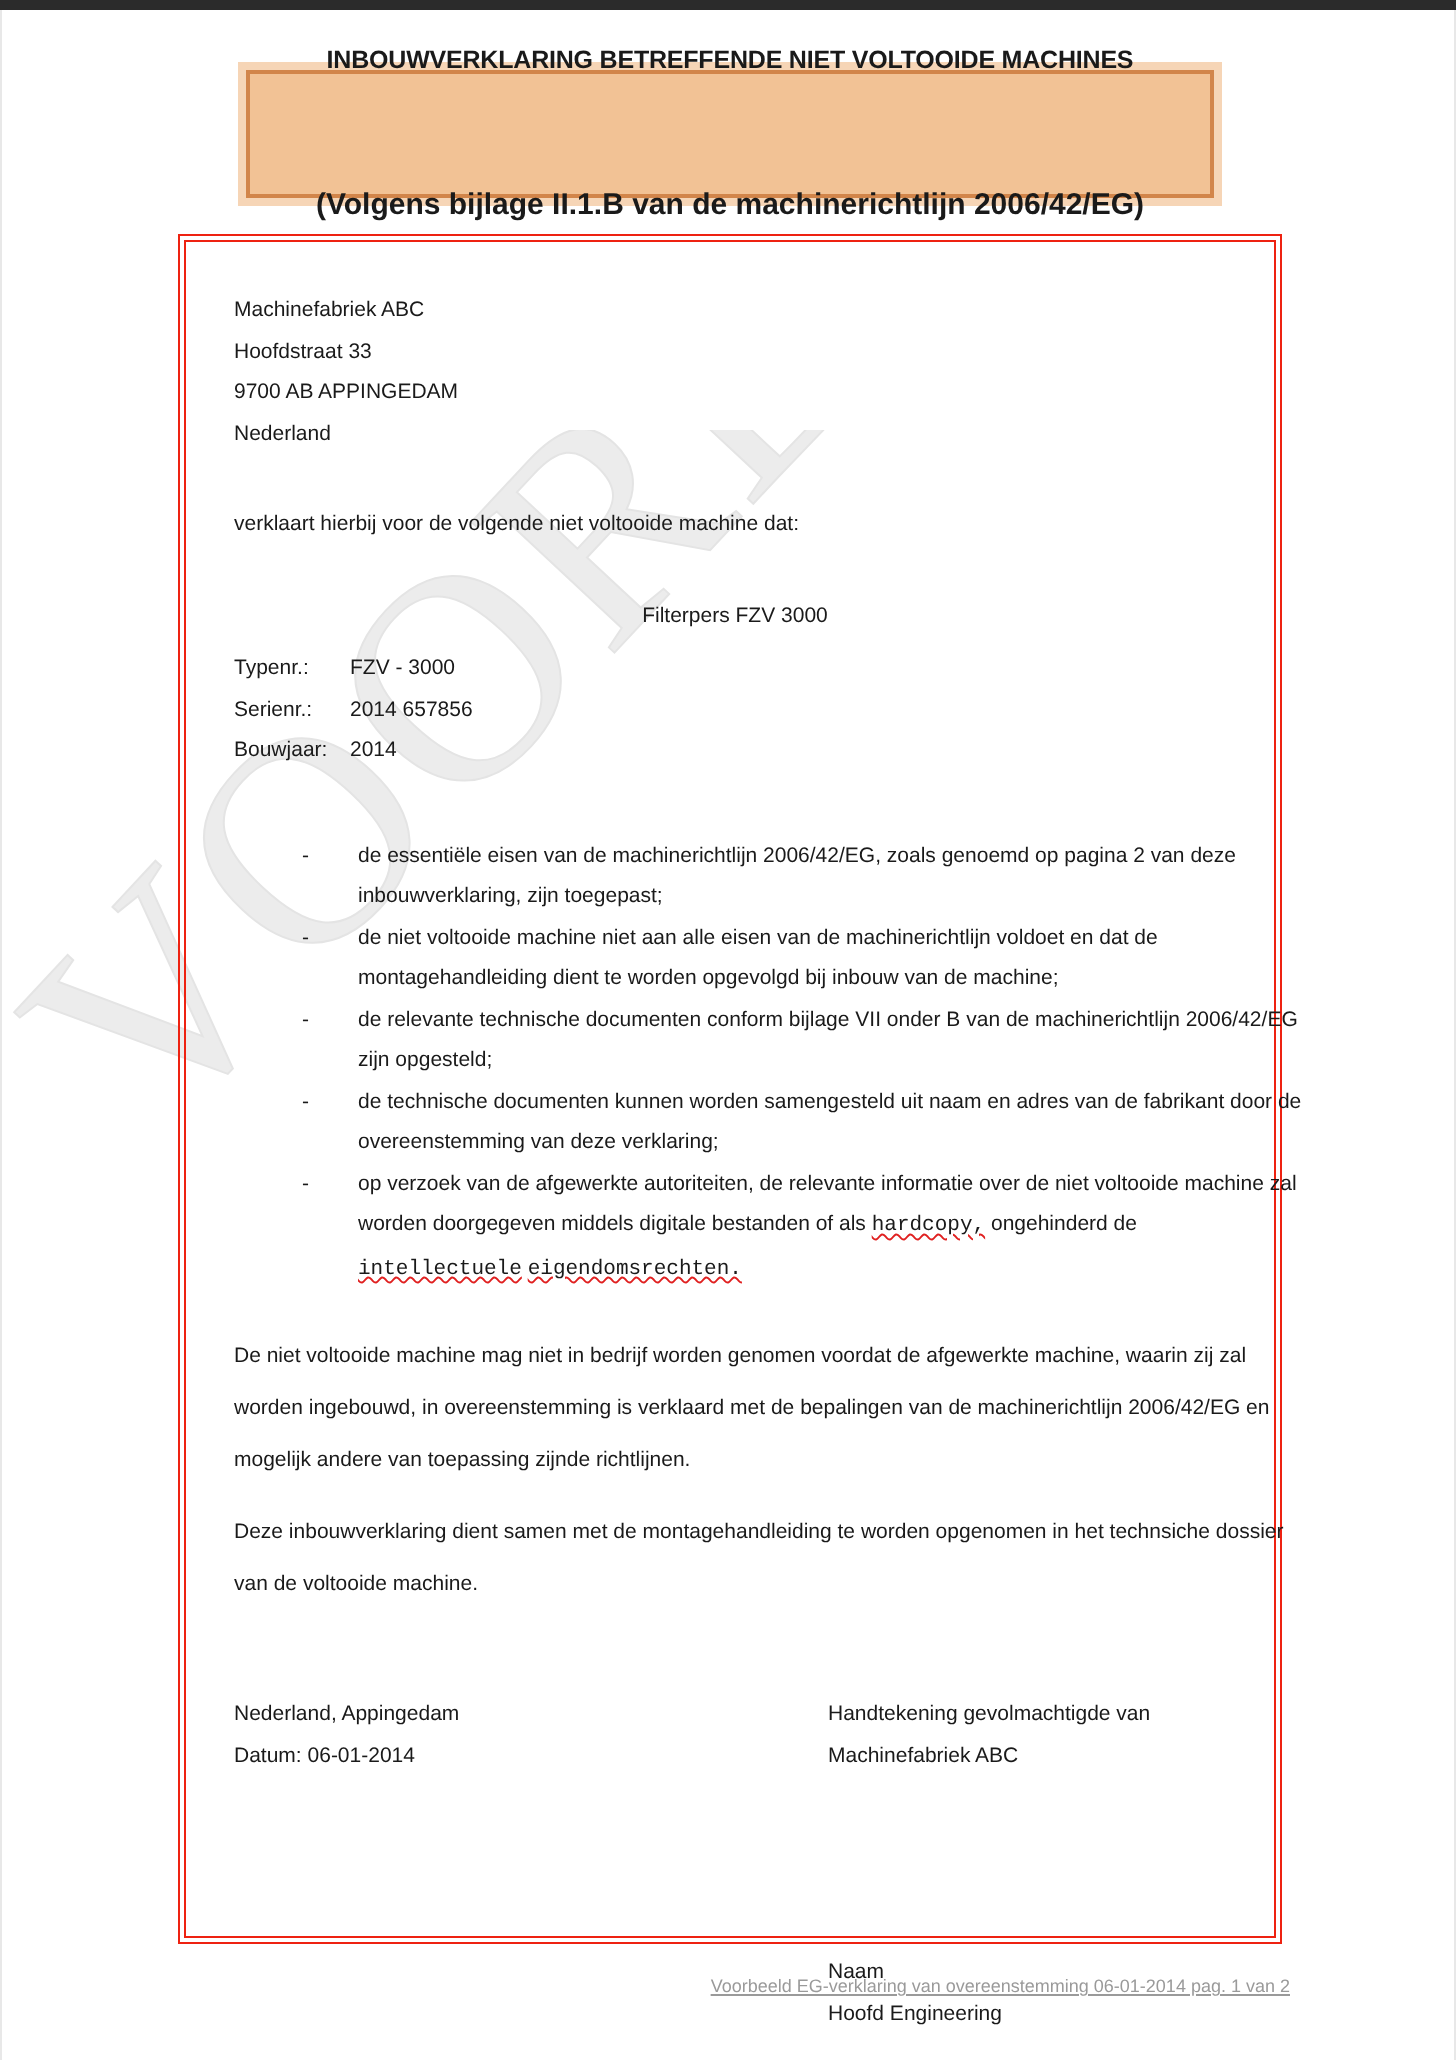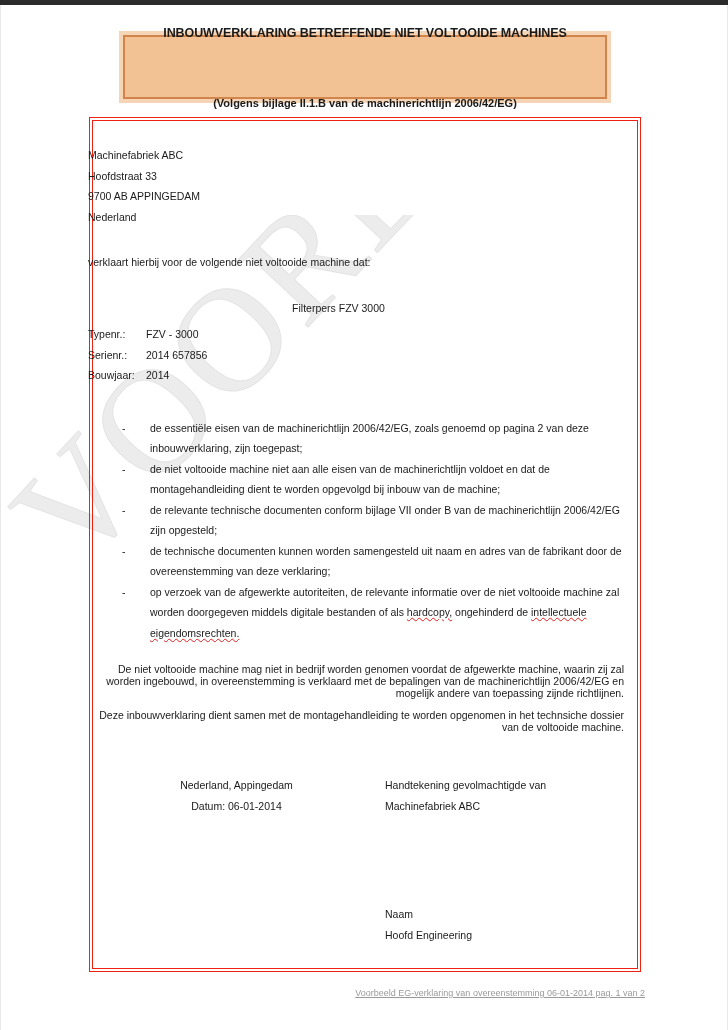--- a/index.html
+++ b/index.html
@@ -58,21 +58,21 @@
     gap: 13px;
   }
   .title-main {
     font-size: 12.5px;
     font-weight: bold;
     color: #1a1a1a;
     letter-spacing: -0.1px;
     text-align: center;
   }
   .title-sub {
-    font-size: 11px;
+    font-size: 15px;
     font-weight: bold;
     color: #1a1a1a;
     margin-top: 44px;
   }
 
   
   .red-frame {
     position: absolute;
     left: 88px;
     top: 112px;
@@ -104,21 +104,21 @@
     letter-spacing: 4px;
     transform: rotate(-47deg);
     transform-origin: left center;
     white-space: nowrap;
     -webkit-text-stroke: 1px #e4e4e4;
   }
 
   
   .doc-body {
     position: absolute;
-    left: 87px;
+    left: 116px;
     top: 112px;
     width: 536px;
     font-size: 10.5px;
     color: #1a1a1a;
     line-height: 20.5px;
   }
 
   .addr-block { margin-top: 28px; }
   .addr-line { line-height: 20.5px; }
 
@@ -157,38 +157,39 @@
     margin-bottom: 0px;
     line-height: 20.5px;
     max-width: 475px;
   }
   .bullet-dash {
     position: absolute;
     left: 3px;
     top: 0;
   }
 
-  .para { margin-top: 20px; line-height: 12px; text-align: right; }
+  .para { margin-top: 20px; line-height: 26px; }
   .para.tight { margin-top: 10px; }
 
   
   .misspell {
     text-decoration-line: underline;
     text-decoration-style: wavy;
     text-decoration-color: #e02020;
     text-decoration-thickness: 1px;
     text-underline-offset: 1px;
+    font-family: Liberation Mono, monospace;
   }
 
   
   .sign-block {
     margin-top: 42px;
     display: flex;
   }
-  .sign-col-left { width: 297px; text-align: center; }
+  .sign-col-left { width: 297px; }
   .sign-col-right { width: 230px; }
   .sign-line { line-height: 20.5px; }
 
   .name-block {
     margin-top: 88px;
     padding-left: 297px;
   }
 
   
   .footer {

